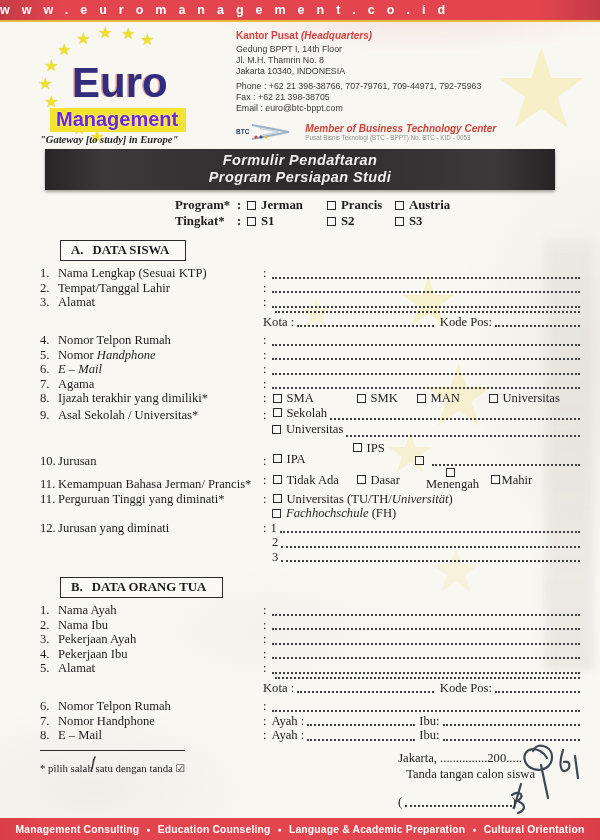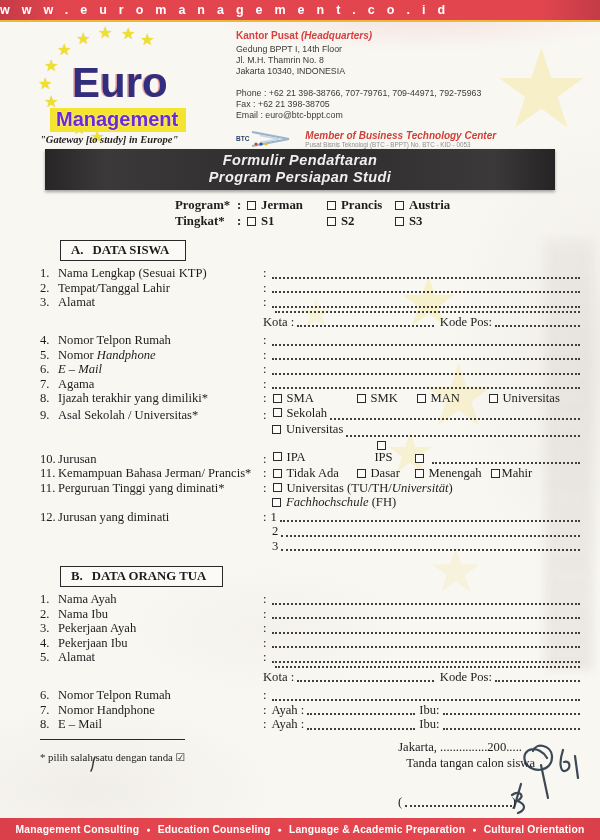--- a/index.html
+++ b/index.html
@@ -40,21 +40,21 @@
   .logo-euro{position:absolute;left:58px;top:30px;font-family:"Liberation Sans",sans-serif;
     font-weight:bold;font-size:42px;color:#322e7f;text-shadow:-1.5px 0 0 rgba(200,45,45,.45);text-align:center;}
   .logo-mgmt{position:absolute;left:36px;top:79px;background:#f4e32f;color:#6d28d9;
     font-family:"Liberation Sans",sans-serif;font-weight:bold;font-size:20px;padding:0 8px 1px 6px;
     text-shadow:0 0 2px rgba(255,255,255,.9);}
   .logo-tagline{position:absolute;left:26px;top:105px;font-size:10.5px;font-weight:bold;font-style:italic;color:#242424;}
   .hq{flex:1;padding:1px 0 0 14px;font-family:"Liberation Sans",sans-serif;}
   .hq-title{font-size:10px;font-weight:bold;color:#d84040;margin-bottom:3px;}
   .hq-note{font-style:italic;font-weight:bold;}
   .hq-line{font-size:8.8px;color:#3a3a3a;line-height:10.8px;}
-  .hq-gap{margin-top:12px;}
+  .hq-gap{margin-top:5px;}
   .btc-row{display:flex;align-items:center;margin-top:9px;}
   .btc-abbr{font-size:6.5px;font-weight:bold;color:#27416b;margin-right:2px;}
   .btc-text{margin-left:10px;}
   .btc-member{font-size:10px;font-weight:bold;font-style:italic;color:#d04038;}
   .btc-sub{font-size:6.3px;color:#8f8f8f;}
   
   .title-bar{margin:4px 45px 0 45px;padding:3px 0 4px 0;text-align:center;
     background:linear-gradient(90deg,#272526,#3b393a 12%,#2d2b2c 50%,#3b393a 88%,#252324);
     color:#efefef;font-family:"Liberation Sans",sans-serif;font-weight:bold;font-style:italic;
     font-size:14.5px;line-height:17px;letter-spacing:.4px;box-shadow:0 2px 3px rgba(0,0,0,.35);}
@@ -330,42 +330,42 @@
     <div class="gap2"></div>
     <div class="frow">
       <span class="fnum">10.</span>
       <span class="flabel">Jurusan</span>
       <span class="fval">
         <span class="colon">:</span>
         <span class="popt" style="width:80px;margin:0 0 2px 4px;">
             <span class="cb"></span>
             <span>IPA</span>
           </span>
-        <span class="popt" style="width:62px;margin-bottom:2px;flex-direction:column;">
+        <span class="popt" style="width:62px;margin-bottom:13px;">
             <span class="cb"></span>
             <span>IPS</span>
           </span>
         <span class="cb" style="margin-bottom:3px;"></span>
         <span class="dl"></span>
       </span>
     </div>
     <div class="frow">
       <span class="fnum">11.</span>
       <span class="flabel">Kemampuan Bahasa Jerman/ Prancis*</span>
       <span class="fval" style="align-items:center;">
         <span class="colon">:</span>
         <span class="popt" style="width:84px;margin-left:4px;">
             <span class="cb"></span>
             <span>Tidak Ada</span>
           </span>
         <span class="popt" style="width:58px;">
             <span class="cb"></span>
             <span>Dasar</span>
           </span>
-        <span class="popt" style="width:76px;">
+        <span class="popt" style="width:76px;flex-direction:column;">
             <span class="cb"></span>
             <span>Menengah</span>
           </span>
         <span class="popt">
             <span class="cb" style="margin-right:2px;"></span>
             <span>Mahir</span>
           </span>
       </span>
     </div>
     <div class="frow">

